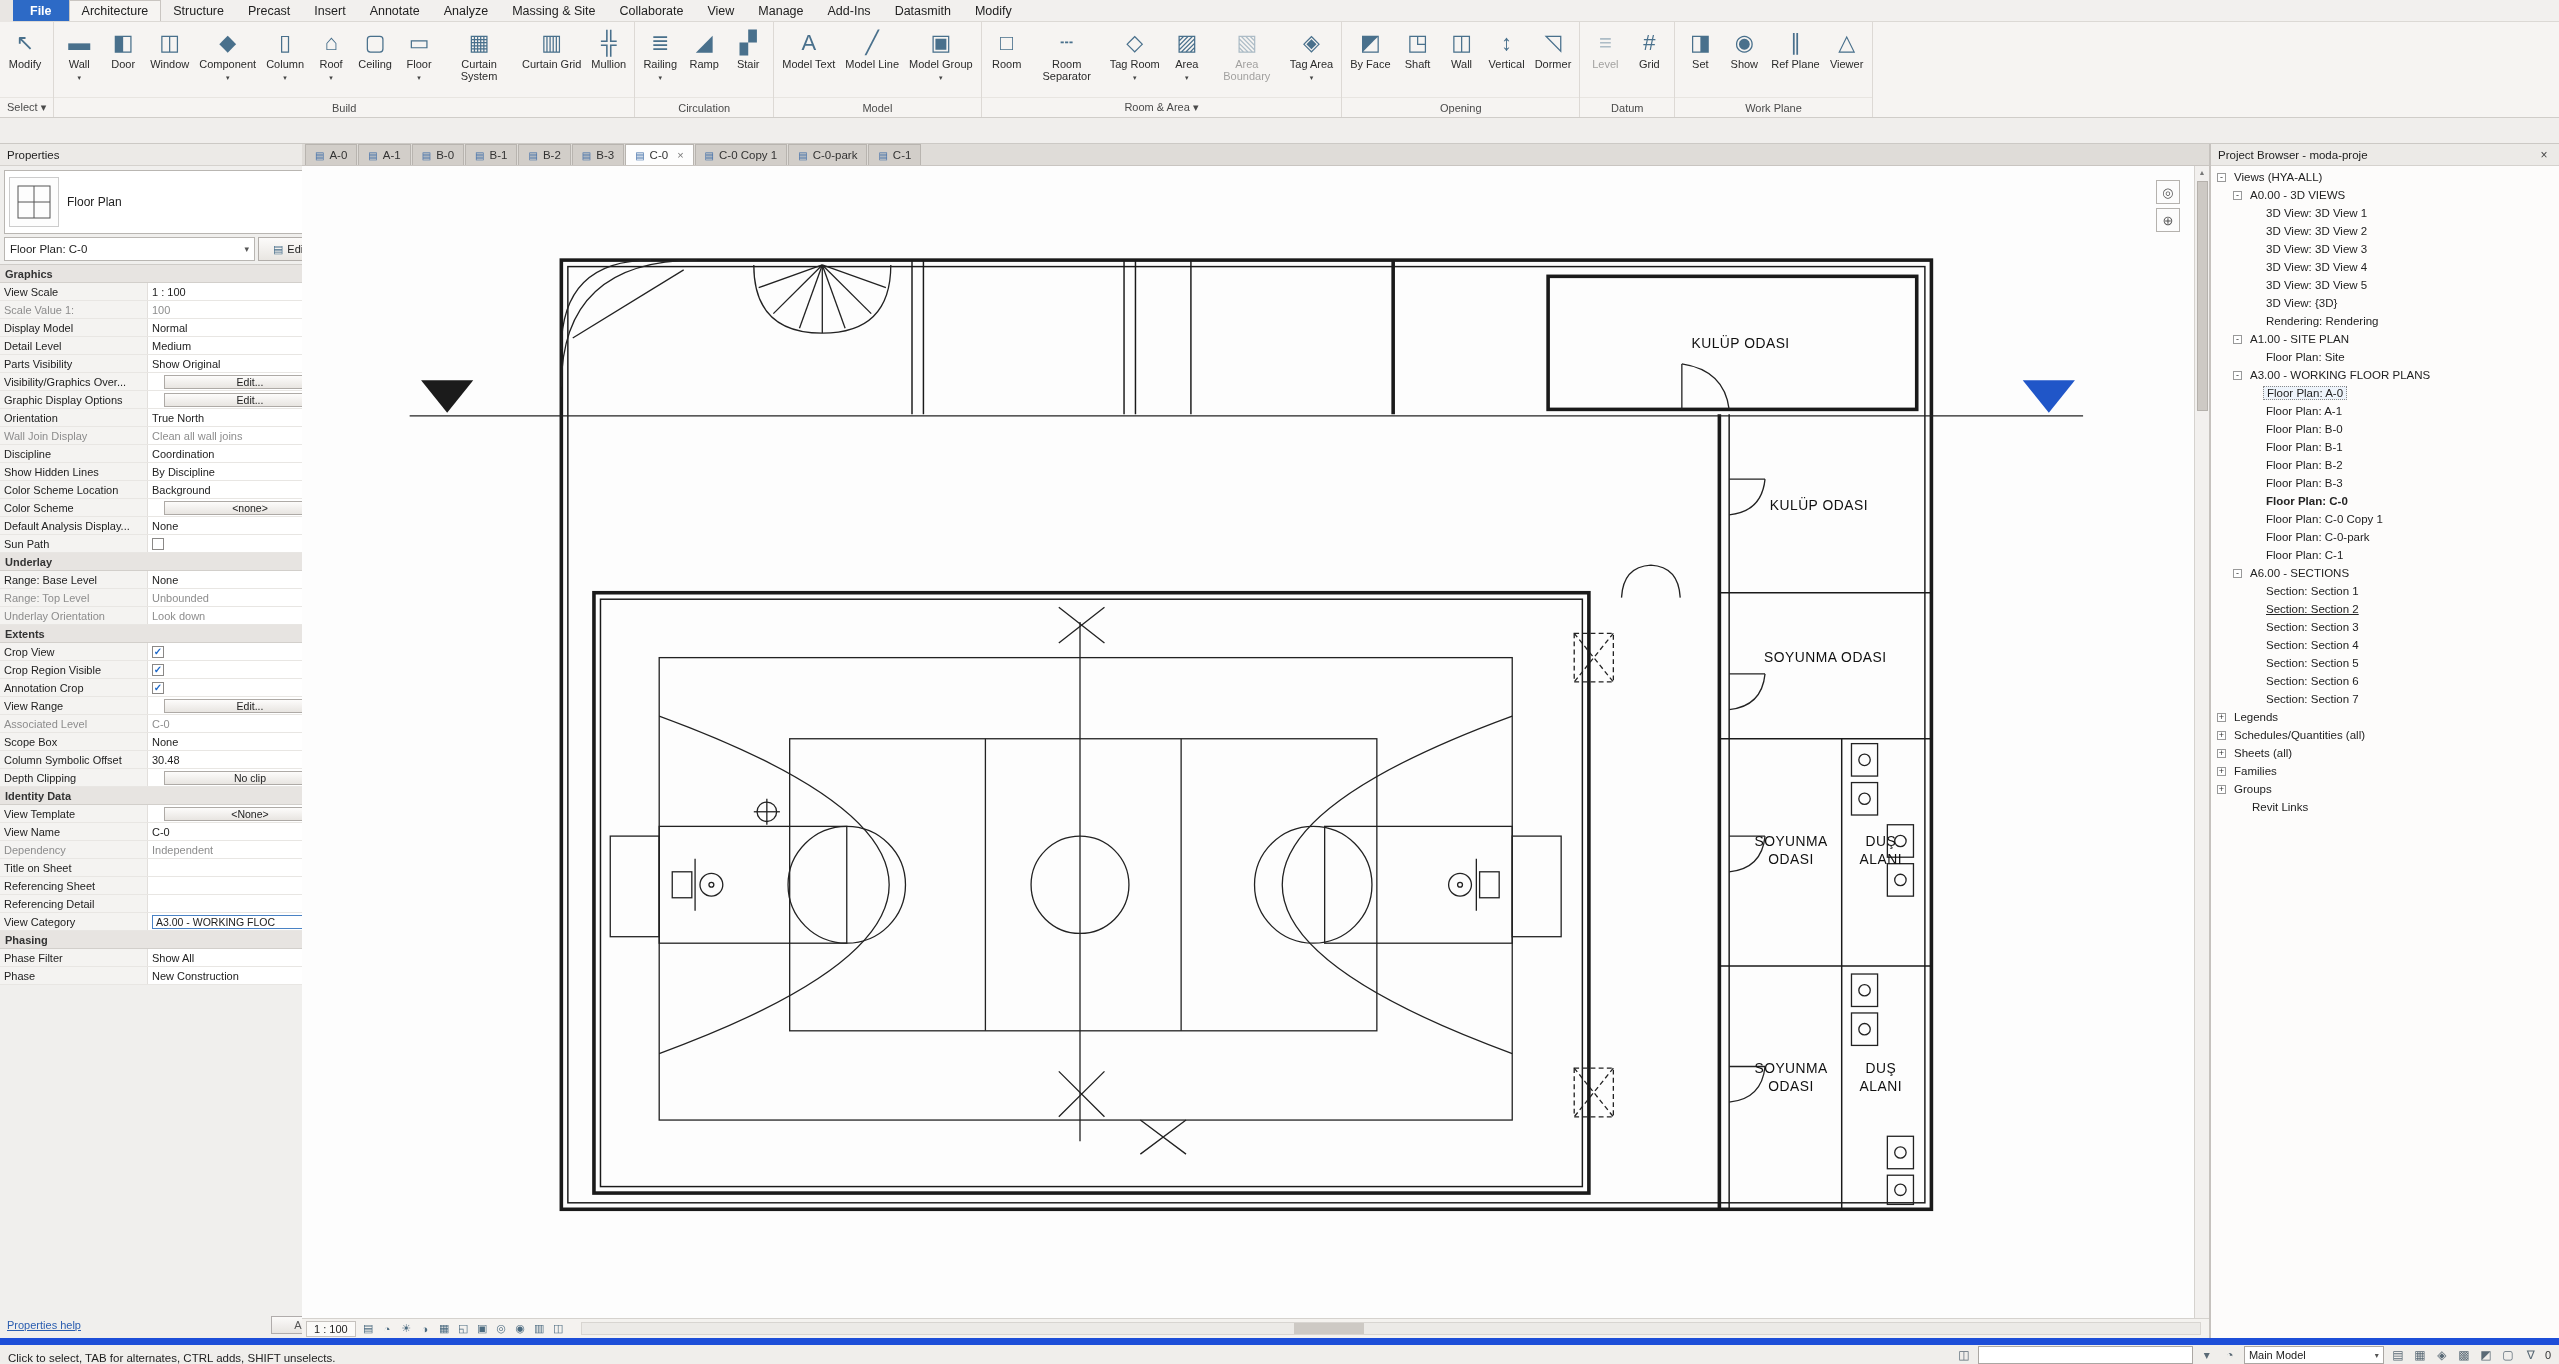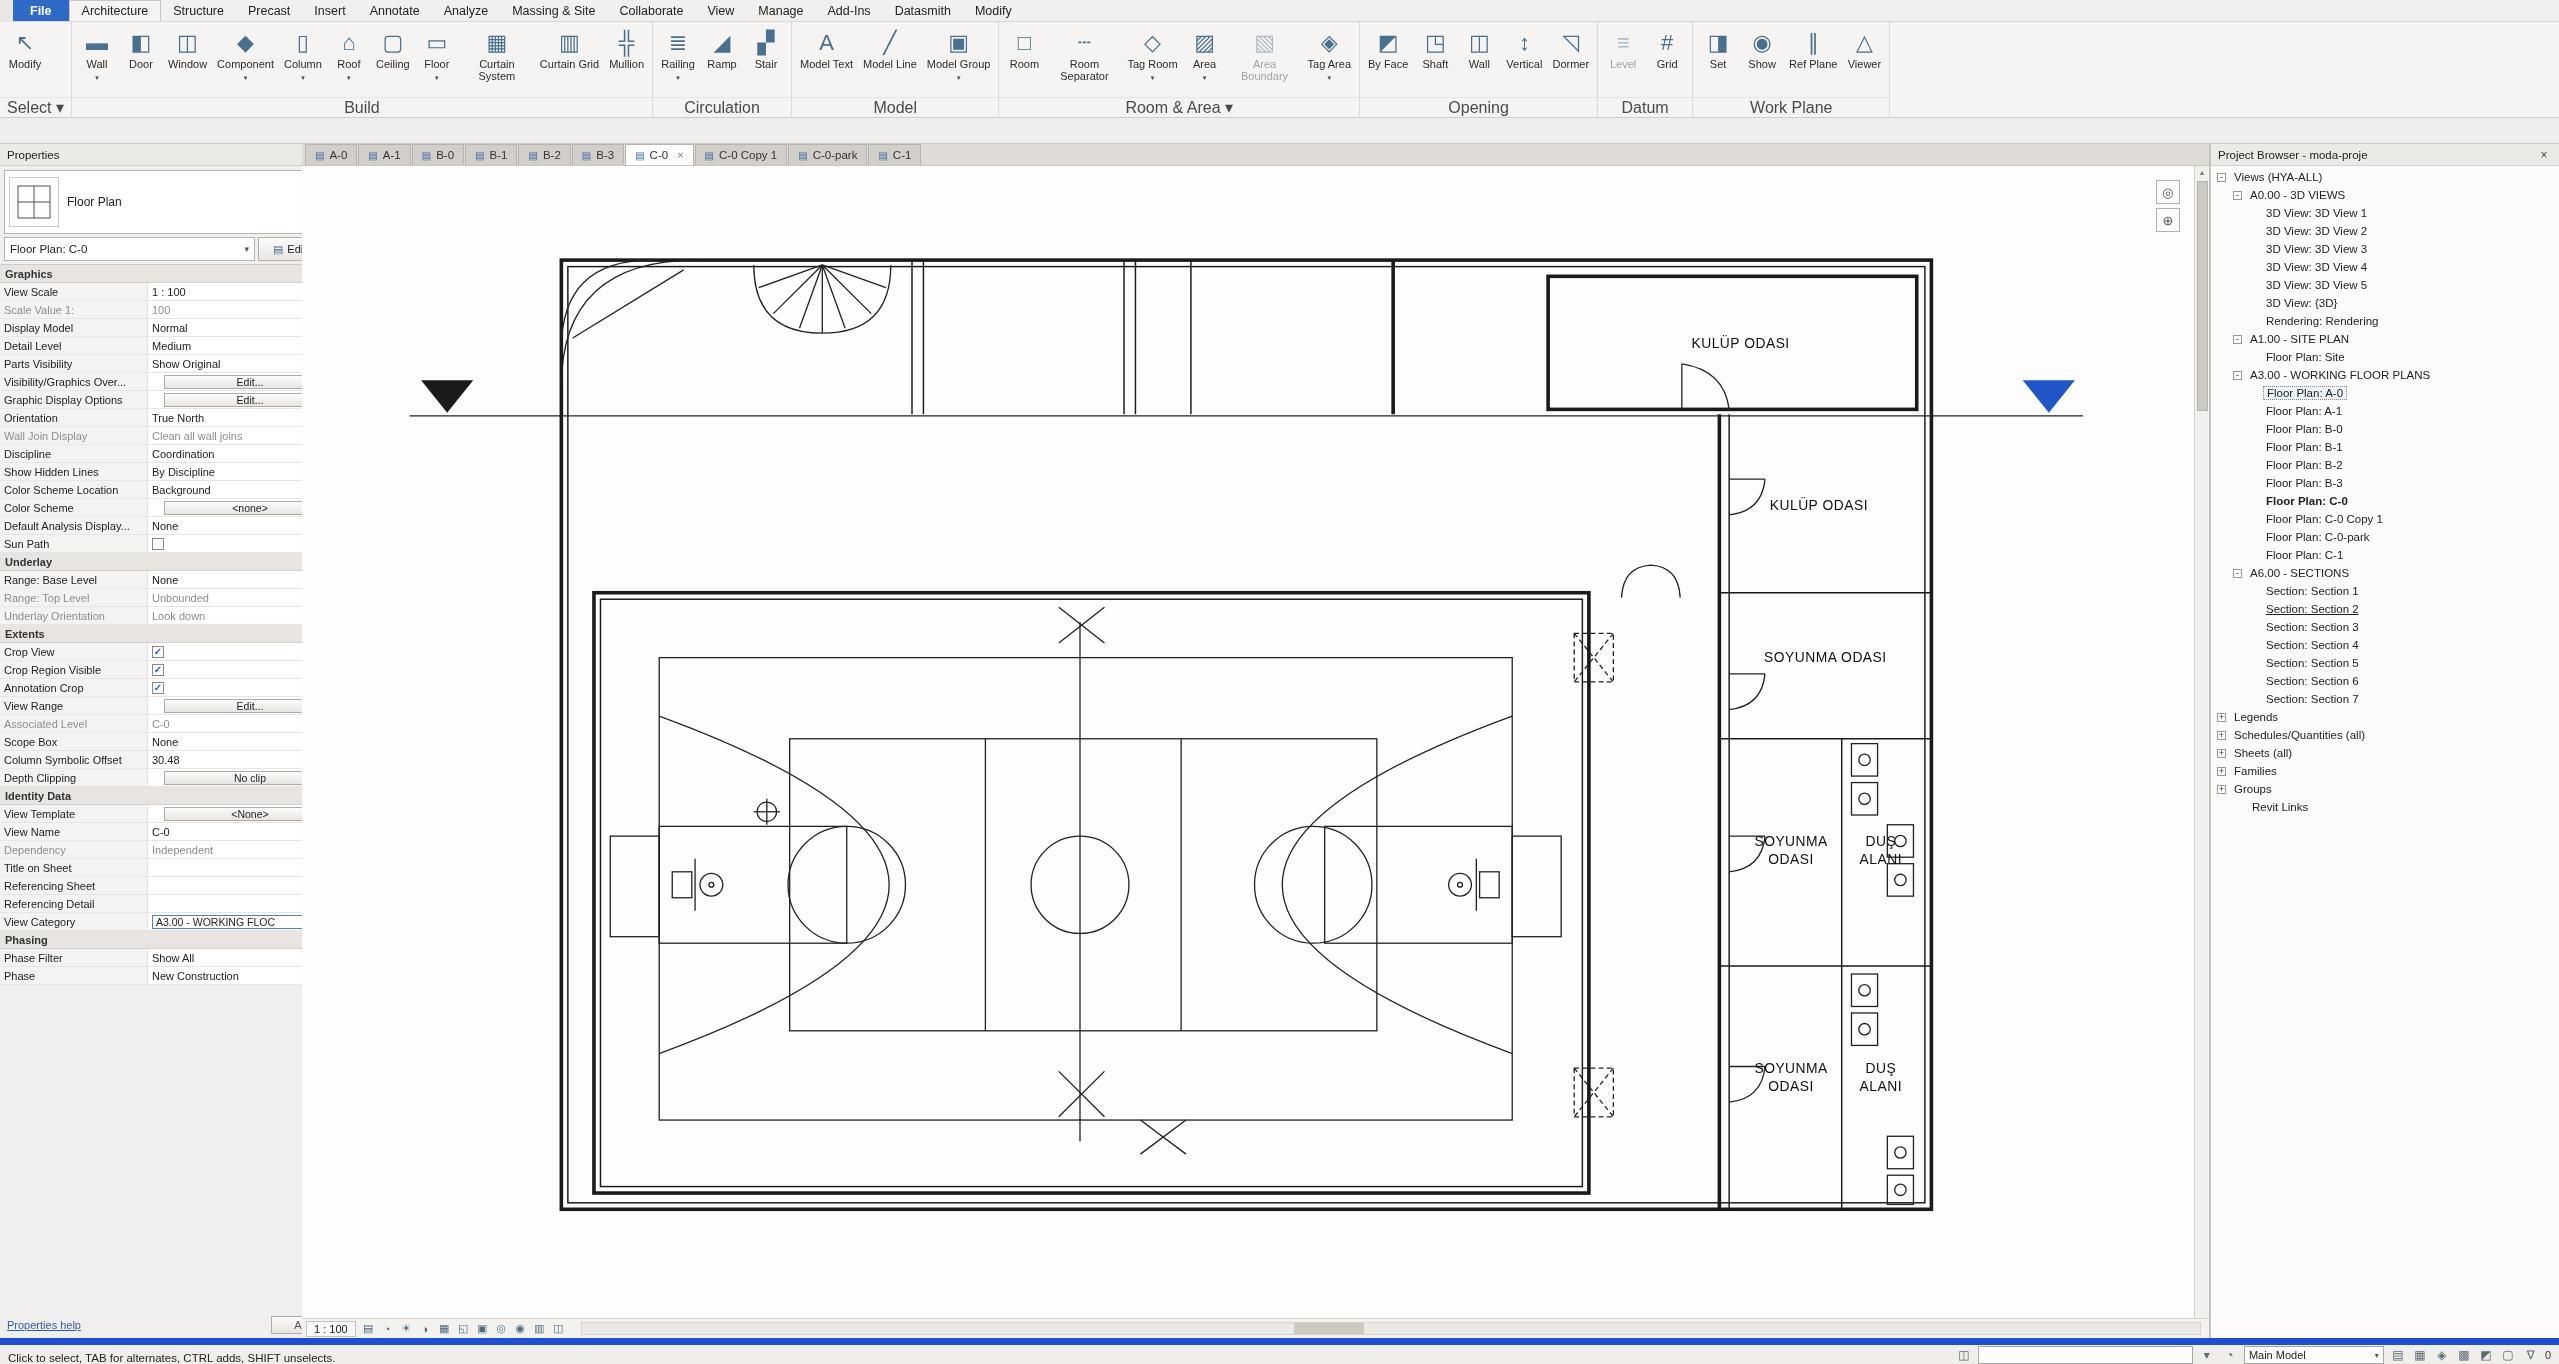--- a/index.html
+++ b/index.html
@@ -14,21 +14,21 @@
 
 
 #ribbon{position:absolute;left:0;top:22px;width:100%;height:96px;background:#f6f4f2;border-bottom:1px solid #d0cdc9;display:flex}
 .rpanel{display:flex;flex-direction:column;border-right:1px solid #ddd9d5}
 .rtools{flex:1;display:flex;align-items:flex-start;padding:3px 4px 0;gap:2px}
 .rtool{min-width:42px;max-width:74px;display:flex;flex-direction:column;align-items:center;text-align:center;font-size:11px;line-height:11.5px;color:#2b2b2b;padding:1px 3px;border:1px solid transparent;border-radius:2px}
 .ric{font-size:22px;height:32px;display:flex;align-items:center;justify-content:center;color:#49708c}
 .rlabel{min-height:12px}
 .rarrow{font-size:7px;color:#444;margin-top:1px}
 .rtool.dis{opacity:.42}
-.plabel{height:20px;font-size:16px;color:#4a4a4a;display:flex;align-items:center;justify-content:center;padding:0 7px;gap:3px;border-top:1px solid #e8e5e1;white-space:nowrap}
+.plabel{height:20px;font-size:11px;color:#4a4a4a;display:flex;align-items:center;justify-content:center;padding:0 7px;gap:3px;border-top:1px solid #e8e5e1;white-space:nowrap}
 #ribbonfill{flex:1}
 
 
 #optionsbar{position:absolute;left:0;top:118px;width:100%;height:26px;background:#f0eeec;border-bottom:1px solid #ccc9c5}
 
 
 #properties{position:absolute;left:0;top:144px;width:354px;bottom:26px;background:#f0efed;border-right:2px solid #c6c2be;display:flex;flex-direction:column}
 .paneltitle{height:22px;background:#eceae7;border-bottom:1px solid #d5d2ce;display:flex;align-items:center;font-size:11.5px;padding:0 7px;flex:none}
 .paneltitle .x{margin-left:auto;color:#444;font-size:12px;width:16px;text-align:center}
 #typeselector{height:64px;margin:4px 4px 0;background:#fff;border:1px solid #b9b6b2;display:flex;align-items:center;gap:8px;padding:4px;flex:none}

